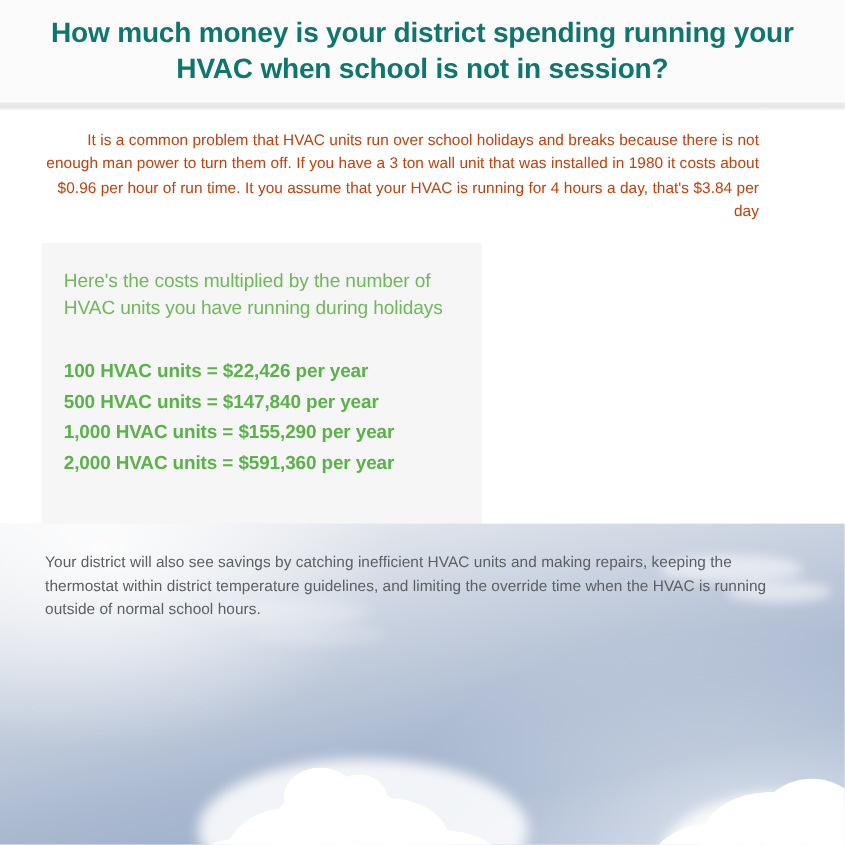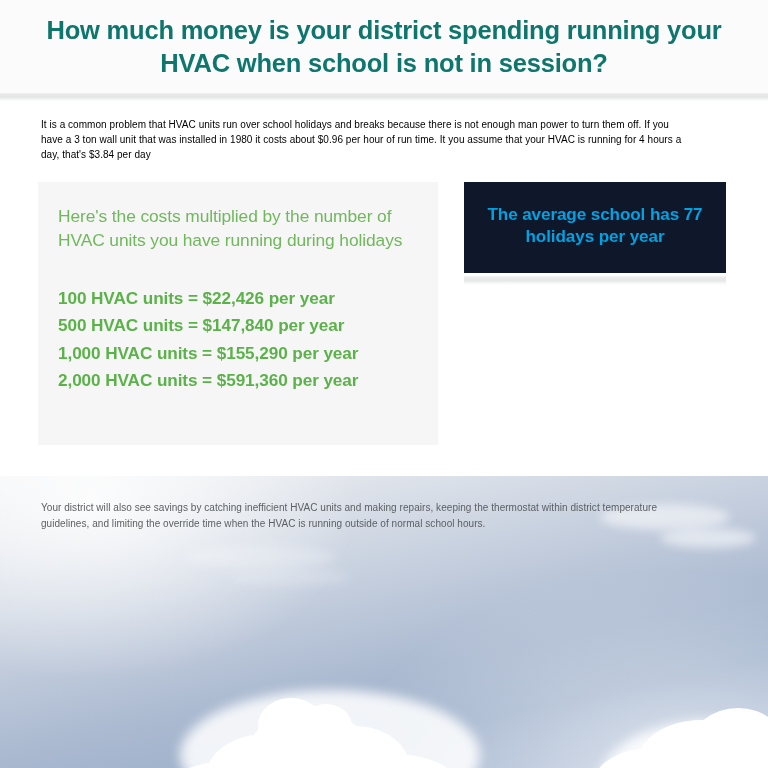--- a/index.html
+++ b/index.html
@@ -48,34 +48,36 @@
     background: linear-gradient(to bottom,
        #ffffff 0%, #e9eaea 22%, #e4e5e5 55%, #f4f5f5 85%, #ffffff 100%);
   }
 
   
   .intro {
     padding: 16px 78px 0 41px;
   }
 
   .intro-text {
-    color: #000000;
-    font-size: 10px;
+    color: #c2410c;
+    font-size: 14px;
     line-height: 1.52;
     letter-spacing: 0.05px;
+    text-align: right;
   }
 
   
   .panels {
     position: relative;
     margin-top: 19px;
     padding: 0 38px 0 38px;
     display: flex;
     align-items: flex-start;
     height: 270px;
+    flex-direction: column;
   }
 
   .panel-left {
     width: 400px;
     background: #f6f6f6;
     padding: 22px 24px 24px 20px;
     min-height: 263px;
   }
 
   .panel-left-lead {
@@ -150,21 +152,21 @@
         #9fb1cb 76%,
         #a8b8d2 88%,
         #b9c6da 100%);
   }
 
   .sky-caption {
     position: relative;
     z-index: 5;
     padding: 24px 60px 0 41px;
     color: #5d6063;
-    font-size: 10px;
+    font-size: 14px;
     line-height: 1.55;
     letter-spacing: 0.05px;
   }
 
   .sky-headline {
     position: relative;
     z-index: 5;
     margin-top: 48px;
     text-align: center;
     color: #ffffff;

